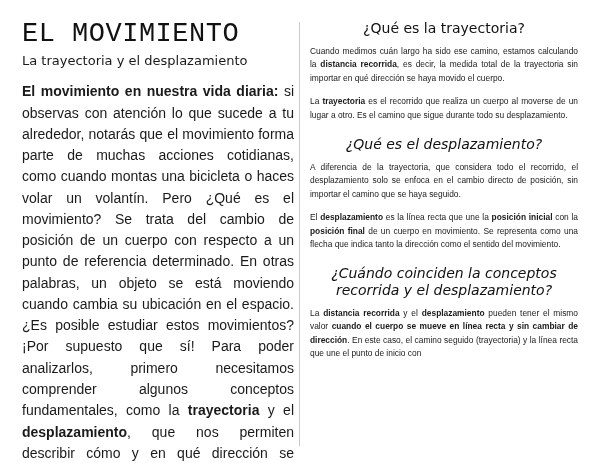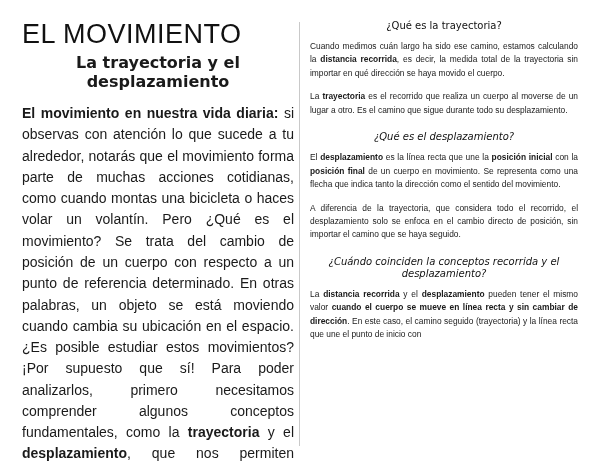--- a/index.html
+++ b/index.html
@@ -36,48 +36,48 @@
   }
   .divider {
     position: absolute;
     left: 299px;
     top: 22px;
     width: 1px;
     height: 424px;
     background: #c9c9c9;
   }
   h1.main-title {
-    font-family: Liberation Sans, sans-serif;
+    font-family: Liberation Mono, monospace;
     font-size: 27px;
     font-weight: normal;
     letter-spacing: 0.5px;
     color: #111111;
     margin: 0 0 6px 0;
     line-height: 1.05;
   }
   h2.subtitle {
     font-family: "DejaVu Sans", sans-serif;
-    font-size: 16px;
-    font-weight: bold;
+    font-size: 13px;
+    font-weight: normal;
     color: #1a1a1a;
     margin: 0 0 12px 0;
-    text-align: center;
+    text-align: left;
     line-height: 1.15;
   }
   p.body {
     font-size: 14px;
     line-height: 1.52;
     color: #1a1a1a;
     margin: 0 0 8px 0;
     text-align: justify;
   }
   p.body b { font-weight: bold; }
   .col-right h3 {
     font-family: "DejaVu Sans", sans-serif;
-    font-size: 10px;
+    font-size: 14px;
     font-weight: normal;
     color: #111111;
     text-align: center;
     margin: 0 0 8px 0;
     line-height: 1.2;
   }
   .col-right h3.second { margin-top: 14px; font-style: italic; }
   .col-right p.body { font-size: 8.4px; line-height: 1.6; margin-bottom: 10px; }
 
   
@@ -238,20 +238,20 @@
       </div>
     </div>
   </div>
 
   <div class="col-right">
     <h3>¿Qué es la trayectoria?</h3>
     <p class="body"><span>Cuando medimos cuán largo ha sido ese camino, estamos calculando la </span><b>distancia recorrida</b><span>, es decir, la medida total de la trayectoria sin importar en qué dirección se haya movido el cuerpo.</span></p>
     <p class="body"><span>La </span><b>trayectoria</b><span> es el recorrido que realiza un cuerpo al moverse de un lugar a otro. Es el camino que sigue durante todo su desplazamiento.</span></p>
 
     <h3 class="second">¿Qué es el desplazamiento?</h3>
+    <p class="body"><span>A diferencia de la trayectoria, que considera todo el recorrido, el desplazamiento solo se enfoca en el cambio directo de posición, sin importar el camino que se haya seguido.</span></p>
     <p class="body"><span>El </span><b>desplazamiento</b><span> es la línea recta que une la </span><b>posición inicial</b><span> con la </span><b>posición final</b><span> de un cuerpo en movimiento. Se representa como una flecha que indica tanto la dirección como el sentido del movimiento.</span></p>
-    <p class="body"><span>A diferencia de la trayectoria, que considera todo el recorrido, el desplazamiento solo se enfoca en el cambio directo de posición, sin importar el camino que se haya seguido.</span></p>
 
     <h3 class="second">¿Cuándo coinciden la conceptos recorrida y el desplazamiento?</h3>
     <p class="body"><span>La </span><b>distancia recorrida</b><span> y el </span><b>desplazamiento</b><span> pueden tener el mismo valor </span><b>cuando el cuerpo se mueve en línea recta y sin cambiar de dirección</b><span>. En este caso, el camino seguido (trayectoria) y la línea recta que une el punto de inicio con</span></p>
   </div>
 
 </div>
 
 </body></html>

